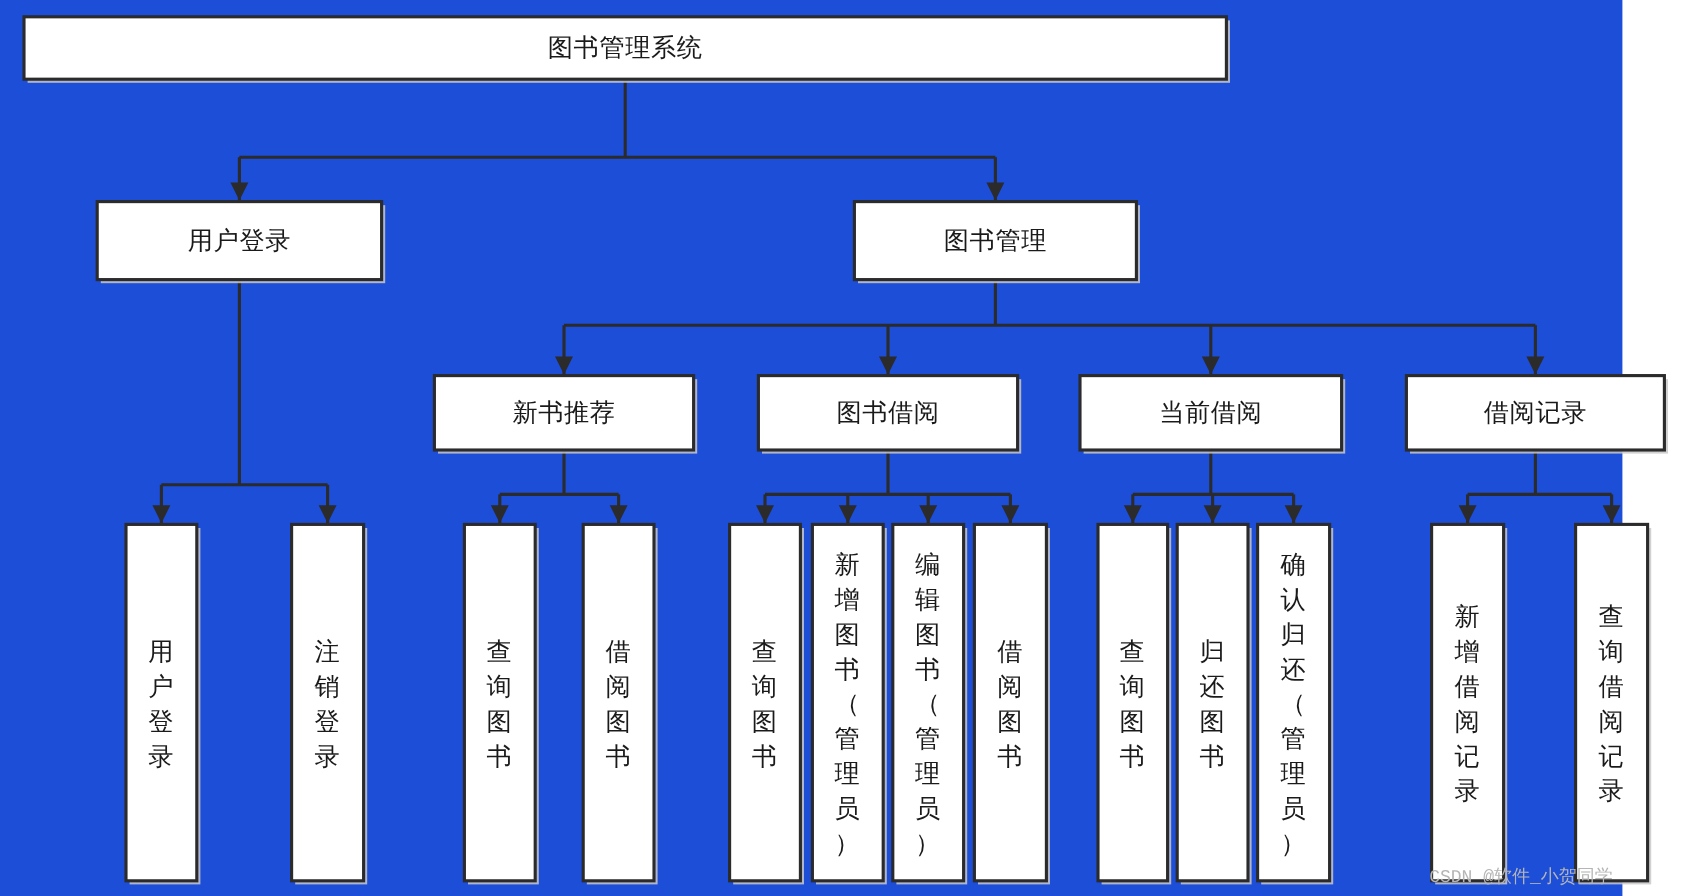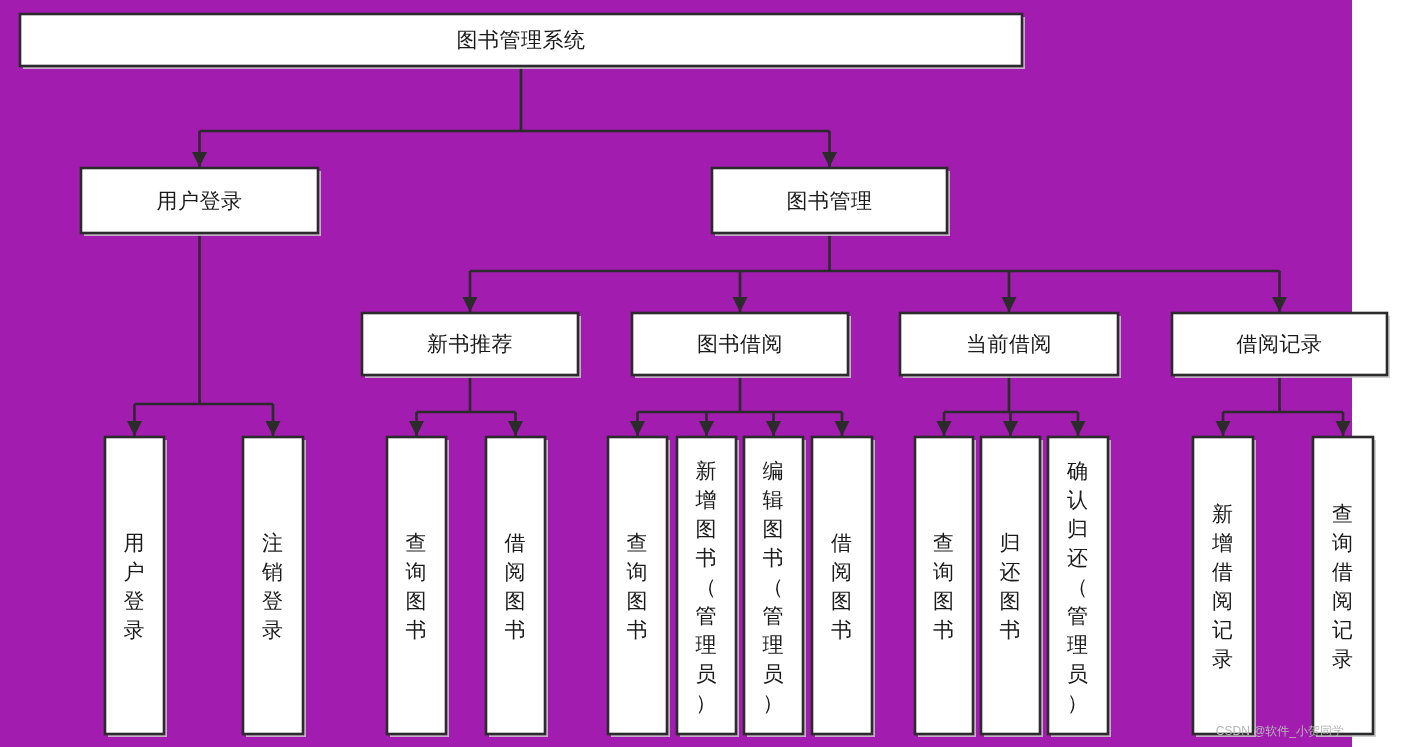--- a/index.html
+++ b/index.html
@@ -11,21 +11,21 @@
   body {
     width: 1405px;
     height: 747px;
     overflow: hidden;
     font-family: "DejaVu Sans", "Liberation Sans", sans-serif;
   }
   #diagram-root {
     position: relative;
     width: 1352px;
     height: 747px;
-    background: #a21caf;
+    background: #1d4ed8;
   }
   svg#flow-svg {
     position: absolute;
     top: 0;
     left: 0;
     width: 1405px;
     height: 747px;
     display: block;
   }
   .node-rect {
@@ -60,22 +60,22 @@
     fill: #1a1a1a;
     font-family: "DejaVu Sans", "Liberation Sans", sans-serif;
     font-size: 21px;
     text-anchor: middle;
     letter-spacing: 1px;
   }
   .watermark {
     position: absolute;
     right: 8px;
     bottom: 7px;
-    font-family: Liberation Sans, sans-serif;
-    font-size: 12px;
+    font-family: Liberation Mono, monospace;
+    font-size: 15px;
     color: #b5b5b5;
     white-space: nowrap;
     user-select: none;
   }
 </style>
 </head>
 <body>
 
 <div id="diagram-root">
   <svg id="flow-svg" viewBox="0 0 1405 747" xmlns="http://www.w3.org/2000/svg">

